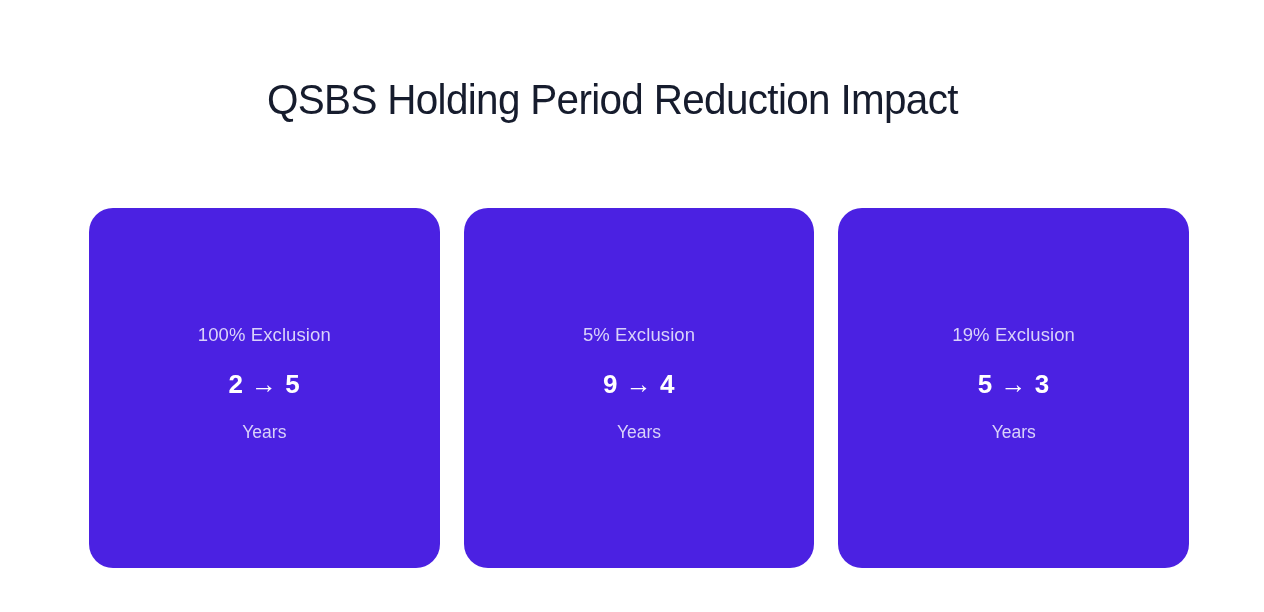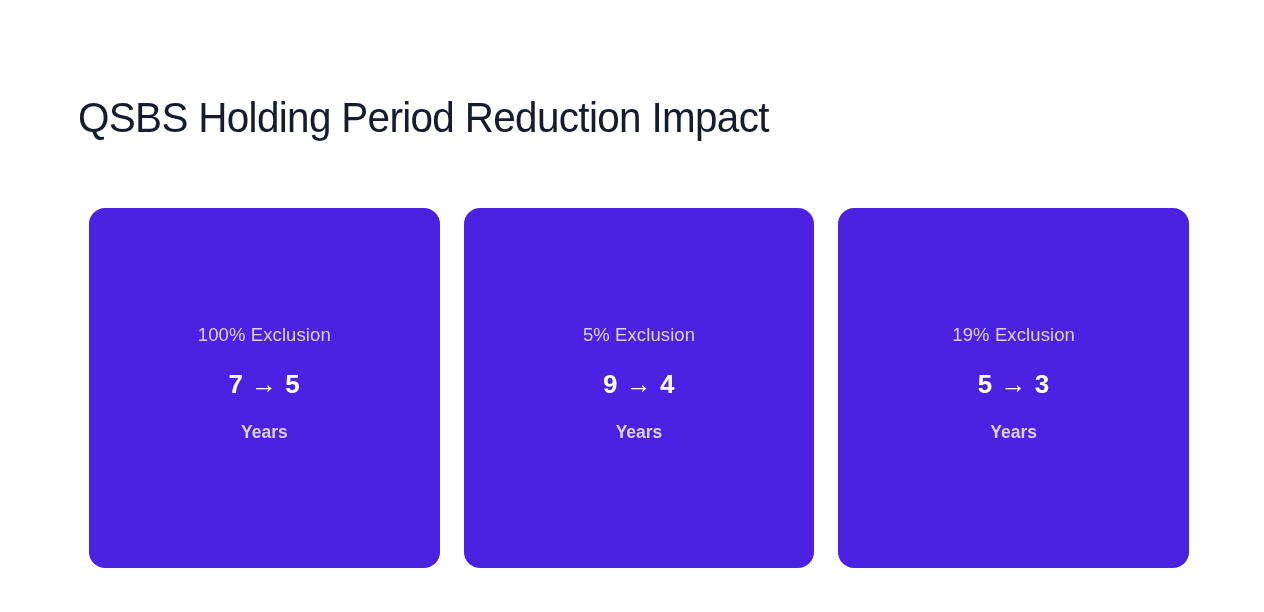--- a/index.html
+++ b/index.html
@@ -16,26 +16,26 @@
     position: relative;
     width: 1264px;
     height: 612px;
     background: #ffffff;
   }
 
   
   .header {
     position: absolute;
     left: 78px;
-    top: 86px;
+    top: 68px;
     width: 1112px;
     height: 64px;
     display: flex;
     align-items: center;
-    justify-content: space-between;
+    justify-content: center;
   }
 
   .page-title {
     font-size: 43px;
     line-height: 1.1;
     font-weight: 500;
     letter-spacing: -0.7px;
     color: #161C2D;
     white-space: nowrap;
     transform: scaleX(0.94);
@@ -62,21 +62,21 @@
     top: 208px;
     width: 1100px;
     height: 360px;
     display: flex;
     gap: 24px;
   }
 
   .card {
     flex: 1 1 0;
     background: #4B21E2;
-    border-radius: 16px;
+    border-radius: 24px;
     display: flex;
     flex-direction: column;
     align-items: center;
     justify-content: flex-start;
     padding-top: 116px;
   }
 
   .card-label {
     font-size: 18.5px;
     font-weight: 400;
@@ -92,40 +92,40 @@
     font-weight: 700;
     color: #FFFFFF;
     letter-spacing: 0.5px;
     line-height: 1.2;
     white-space: nowrap;
   }
 
   .card-unit {
     margin-top: 22px;
     font-size: 17.5px;
-    font-weight: 700;
+    font-weight: 400;
     color: #D9D2FA;
     line-height: 1.2;
     white-space: nowrap;
   }
 </style>
 </head>
 <body>
 
 <div class="page">
 
   <div class="header">
     <div class="page-title">QSBS Holding Period Reduction Impact</div>
   </div>
 
   <div class="cards">
 
     <div class="card">
       <div class="card-label">100% Exclusion</div>
-      <div class="card-value">7 → 5</div>
+      <div class="card-value">2 → 5</div>
       <div class="card-unit">Years</div>
     </div>
 
     <div class="card">
       <div class="card-label">5% Exclusion</div>
       <div class="card-value">9 → 4</div>
       <div class="card-unit">Years</div>
     </div>
 
     <div class="card">

